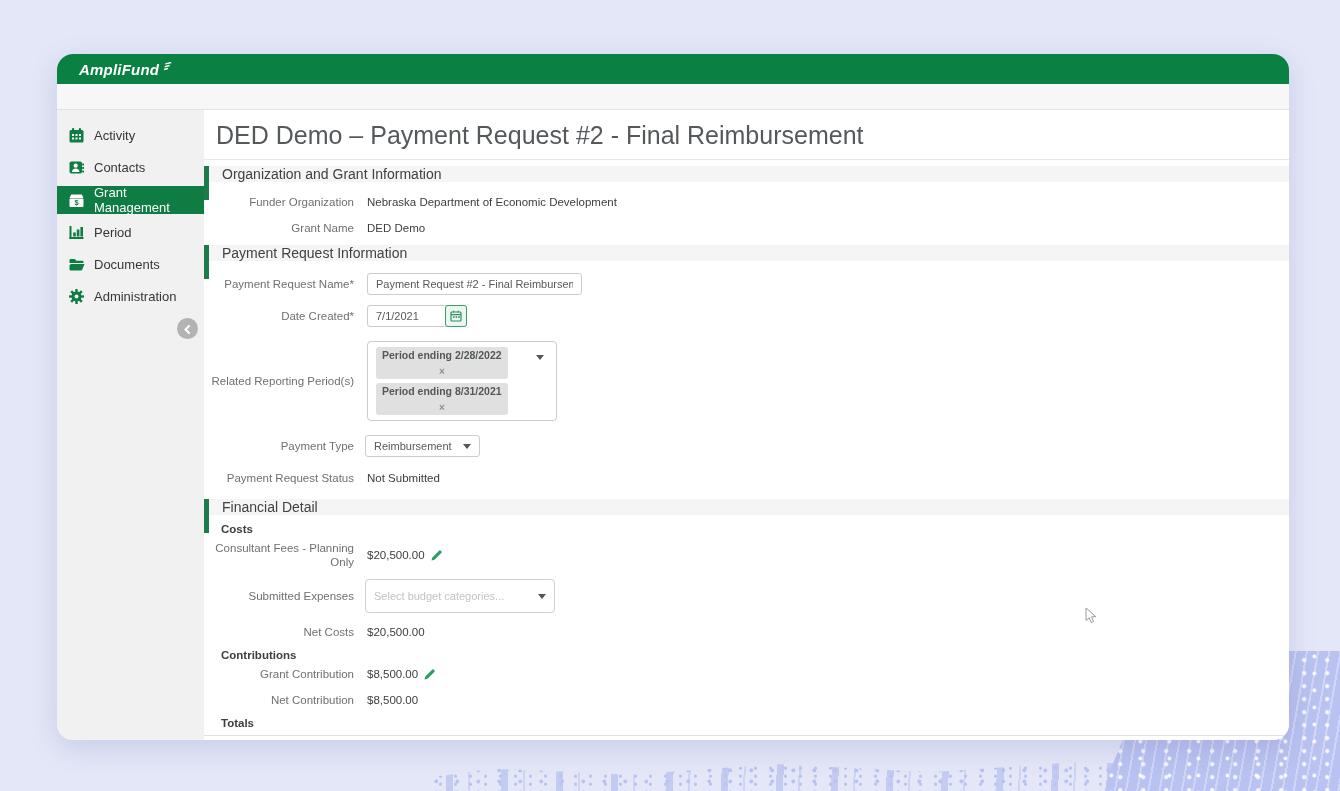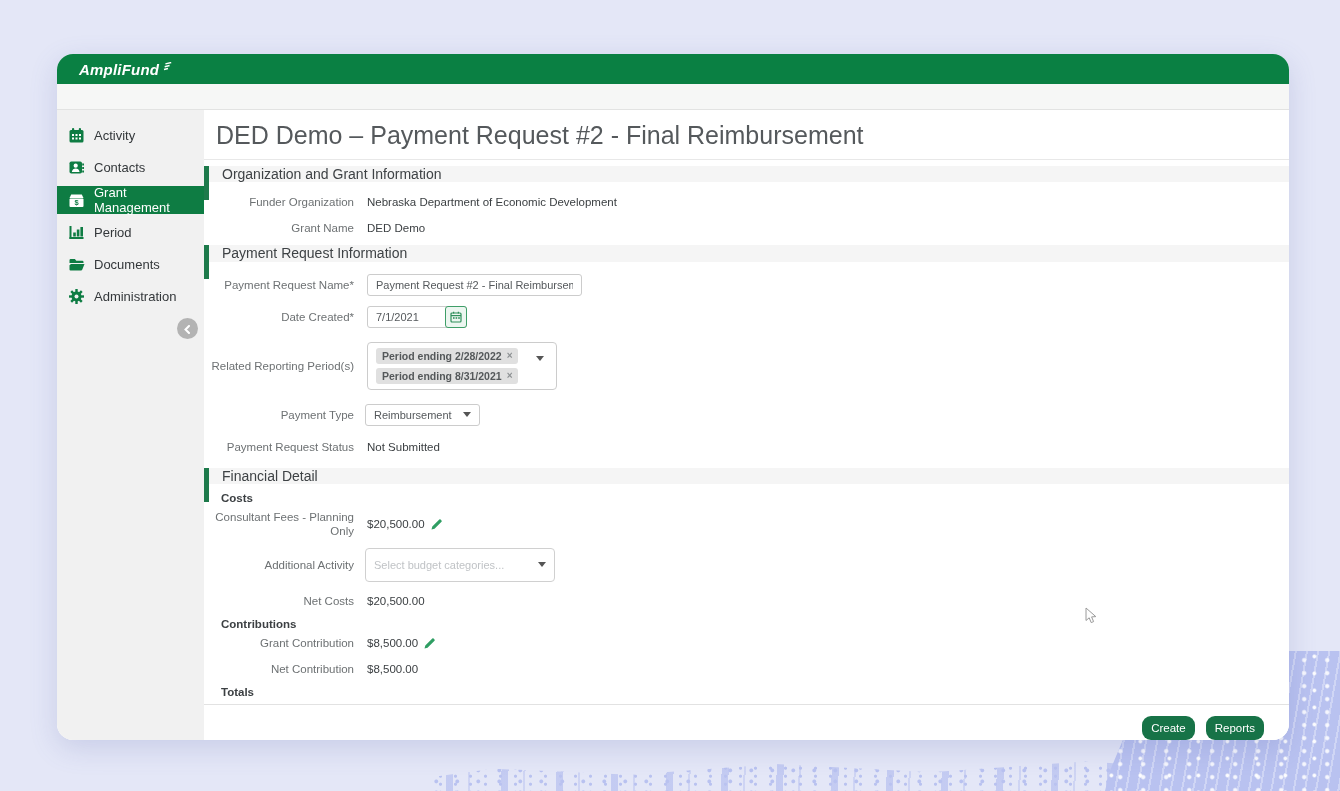--- a/index.html
+++ b/index.html
@@ -68,21 +68,21 @@
     padding:0 8px; font-family:"Liberation Sans", sans-serif; outline:none; }
   .name-input{ width:215px; }
   .date-wrap{ margin-left:13px; position:relative; width:100px; }
   .date-input{ margin-left:0; width:100px; padding-right:26px; }
   .cal-btn{ position:absolute; right:0; top:0; width:22px; height:22px; border:1px solid #3f9e68; border-radius:3px;
     background:#ecf6f0; display:flex; align-items:center; justify-content:center; cursor:pointer; }
 
   .multisel{ margin-left:13px; width:190px; min-height:46px; border:1px solid #ccc; border-radius:4px;
     padding:5px 8px; display:flex; flex-direction:column; gap:4px; align-items:flex-start; position:relative; cursor:pointer; }
   .chip{ background:#e0e0e0; border-radius:3px; padding:2px 6px; font-size:10.5px; font-weight:bold; color:#54585a;
-    display:flex; align-items:center; gap:5px; white-space:nowrap; }
+    display:flex; align-items:center; gap:5px; white-space:nowrap;flex-direction:column; }
   .chip .x{ color:#8d9193; font-size:10px; font-weight:bold; cursor:pointer; }
   .caret{ width:0; height:0; border-left:4px solid transparent; border-right:4px solid transparent; border-top:5px solid #555; }
   .multisel .caret{ position:absolute; right:12px; top:13px; }
 
   .selbox{ margin-left:11px; width:115px; height:22px; border:1px solid #ccc; border-radius:3px; background:#fff;
     display:flex; align-items:center; justify-content:space-between; padding:0 8px; font-size:11px; color:#55595c; cursor:pointer; }
   .addsel{ width:190px; height:34px; border-radius:4px; border-color:#d0d0d0; }
   .placeholder{ color:#c0c3c6; }
 
   .pencil{ cursor:pointer; display:inline-flex; }
@@ -292,21 +292,21 @@
         <span class="fval">
           <span>$20,500.00</span>
           <span class="pencil">
             <svg width="12" height="12" viewBox="0 0 12 12">
                 <path d="M0.5 11.5 l3-0.8 7-7 a0.9 0.9 0 0 0 0-1.3 l-0.9-0.9 a0.9 0.9 0 0 0-1.3 0 l-7 7 z" fill="#2f9e63"></path>
               </svg>
           </span>
         </span>
       </div>
       <div class="frow mt10">
-        <span class="flabel">Additional Activity</span>
+        <span class="flabel">Submitted Expenses</span>
         <div class="selbox addsel">
           <span class="placeholder">Select budget categories...</span>
           <span class="caret"></span>
         </div>
       </div>
       <div class="frow mt12">
         <span class="flabel">Net Costs</span>
         <span class="fval">$20,500.00</span>
       </div>
       <div class="subhead mt10">Contributions</div>

